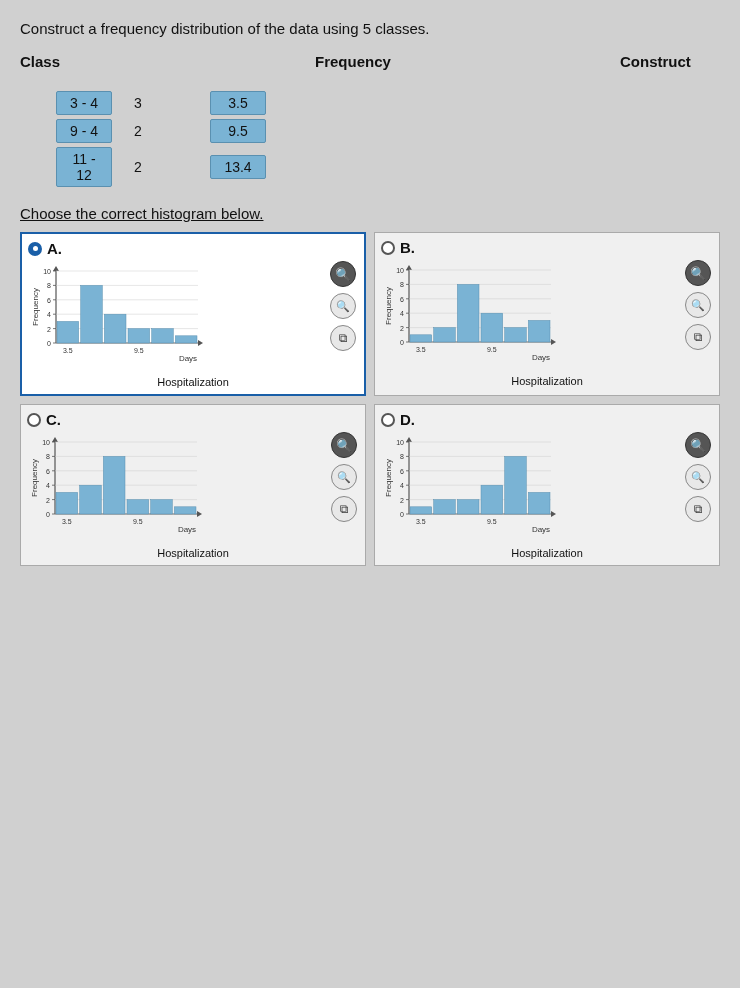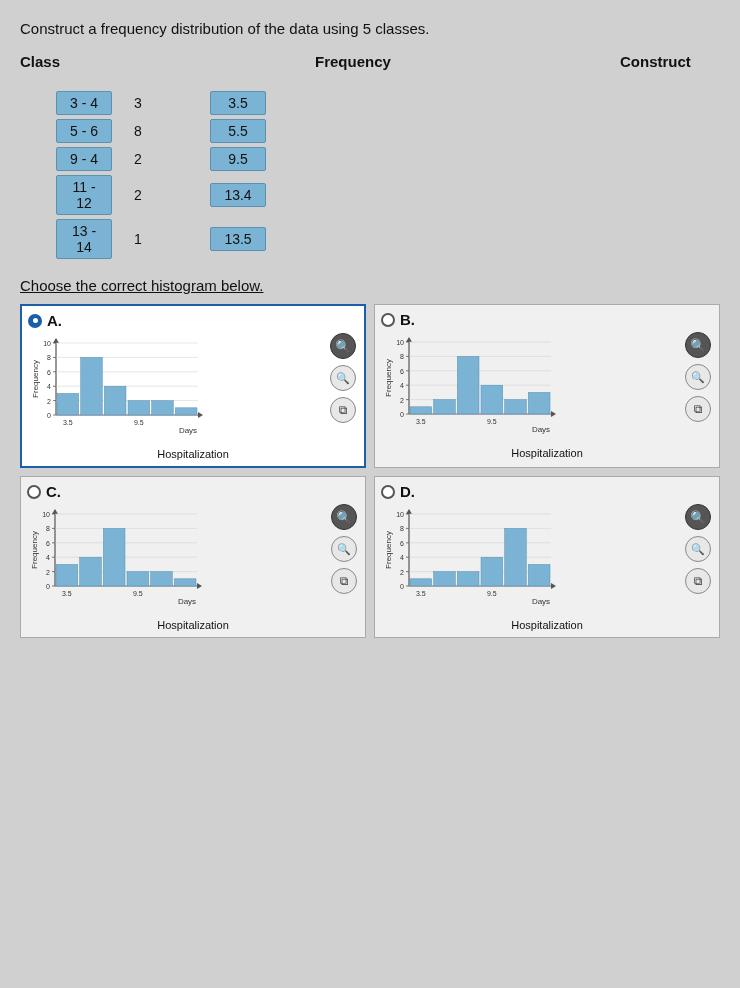--- a/index.html
+++ b/index.html
@@ -160,38 +160,28 @@
     <div class="col col-mid">Construct</div>
   </div>
 
   <div id="table-rows">
       <div class="table-row-data">
     <div class="cell-class"><span class="box">3 - 4</span></div>
     <div class="cell-freq"><span class="freq-plain">3</span></div>
     <div class="cell-mid"><span class="box">3.5</span></div>
   </div>
       <div class="table-row-data">
-    <div class="cell-class"><span class="box">5 - 6</span></div>
-    <div class="cell-freq"><span class="freq-plain">8</span></div>
-    <div class="cell-mid"><span class="box">5.5</span></div>
-  </div>
-      <div class="table-row-data">
     <div class="cell-class"><span class="box">9 - 4</span></div>
     <div class="cell-freq"><span class="freq-plain">2</span></div>
     <div class="cell-mid"><span class="box">9.5</span></div>
   </div>
       <div class="table-row-data">
     <div class="cell-class"><span class="box">11 - 12</span></div>
     <div class="cell-freq"><span class="freq-plain">2</span></div>
     <div class="cell-mid"><span class="box">13.4</span></div>
-  </div>
-      <div class="table-row-data">
-    <div class="cell-class"><span class="box">13 - 14</span></div>
-    <div class="cell-freq"><span class="freq-plain">1</span></div>
-    <div class="cell-mid"><span class="box">13.5</span></div>
   </div>
     </div>
 </div>
 
 <p class="choose-text">Choose the correct histogram below.</p>
 
 <div class="options-grid" id="options-grid">
     <div class="option-box selected">
     <div class="option-label">
       <span class="radio-circle filled"></span>

